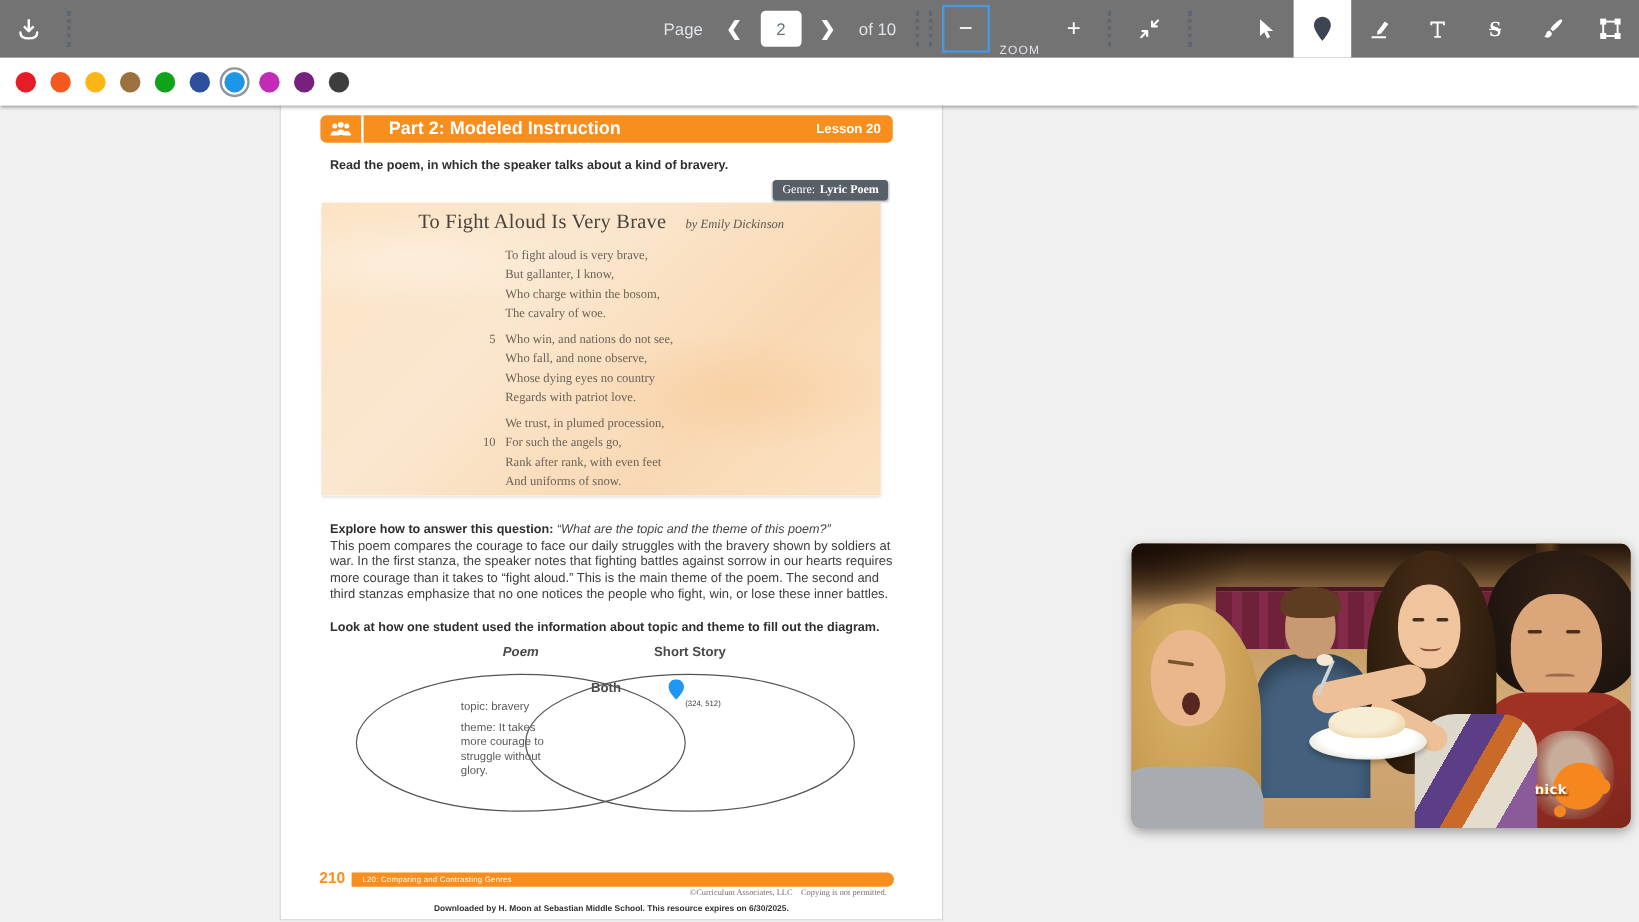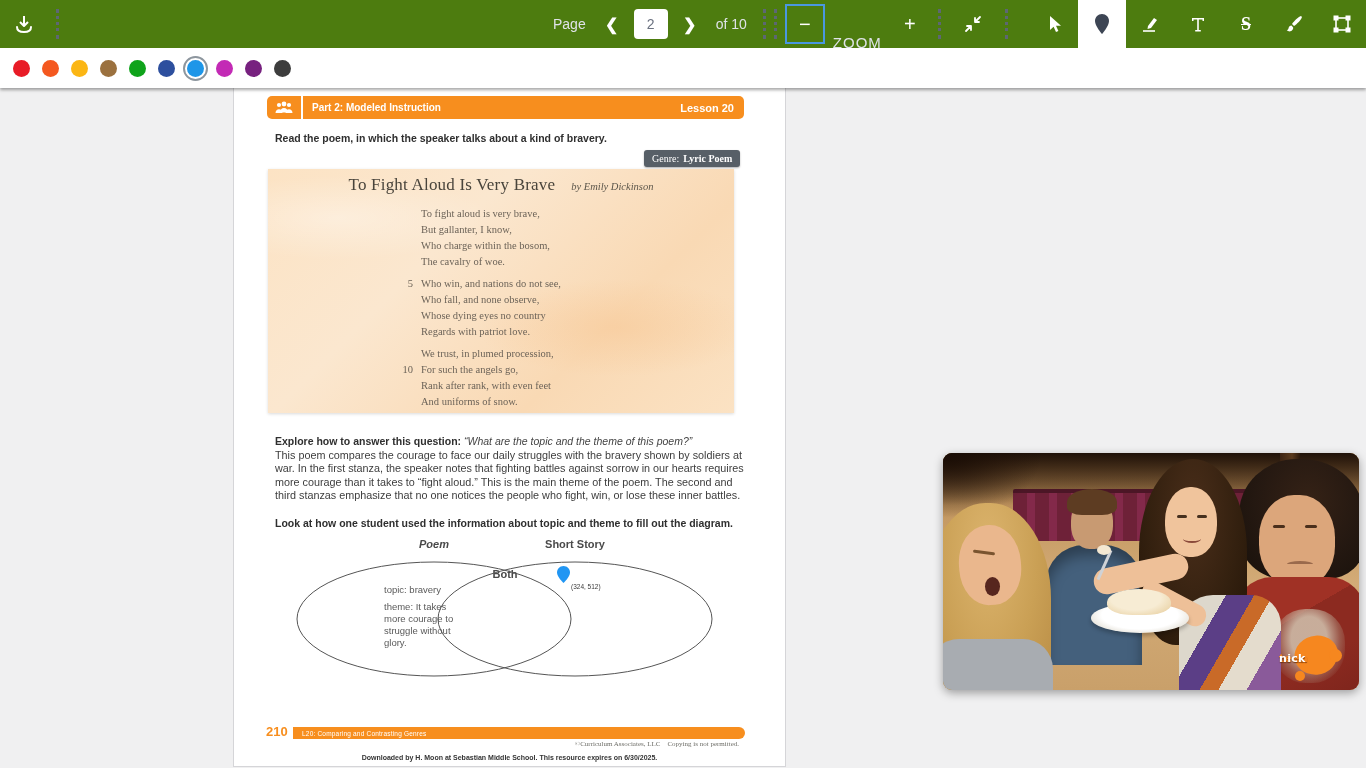--- a/index.html
+++ b/index.html
@@ -1,20 +1,20 @@
 <!DOCTYPE html>
 <html><head>
 <meta charset="utf-8">
 <style>
   * { margin:0; padding:0; box-sizing:border-box; }
   html,body { width:1366px; height:768px; overflow:hidden; font-family:"Liberation Sans",sans-serif; background:#f0f0f1; }
   #stage { position:relative; width:1366px; height:768px; }
 
   
-  .toolbar { position:absolute; left:0; top:0; width:1366px; height:48px; background:#4d7c0f; display:flex; align-items:stretch; color:#e8ebef; z-index:30; }
+  .toolbar { position:absolute; left:0; top:0; width:1366px; height:48px; background:#737373; display:flex; align-items:stretch; color:#e8ebef; z-index:30; }
   .tb-btn { display:flex; align-items:center; justify-content:center; width:48px; height:48px; cursor:pointer; }
   .tb-sep { border-left:3px dotted #5d6774; height:30px; align-self:center; margin:0 8px; }
   .tb-label { display:flex; align-items:center; font-size:14px; color:#dfe3e8; padding:0 8px; }
   .page-input { align-self:center; width:34px; height:30px; background:#fff; border:none; border-radius:4px; color:#6b7280; font-size:14px; text-align:center; margin:0 4px; }
   .chev { font-size:16px; font-weight:bold; color:#fff; }
   .zoom-btn { align-self:center; width:40px; height:40px; display:flex; align-items:center; justify-content:center; font-size:20px; color:#fff; cursor:pointer; }
   .zoom-btn.hl { border:2px solid #4a97e0; }
   .tools { margin-left:auto; display:flex; }
   .tool { width:48px; height:48px; display:flex; align-items:center; justify-content:center; cursor:pointer; }
   .tool.active { background:#fff; }
@@ -24,21 +24,21 @@
   .palette { position:absolute; left:0; top:48px; width:1366px; height:40px; background:#fff; display:flex; align-items:center; padding-left:13px; gap:12px; box-shadow:0 2px 3px rgba(0,0,0,0.35); z-index:20; }
   .dot { width:17px; height:17px; border-radius:50%; cursor:pointer; flex:0 0 auto; }
   .dot.selected { outline:2px solid #8d969e; outline-offset:2px; }
 
   
   .viewport { position:absolute; left:0; top:88px; width:1366px; height:680px; background:#f0f0f1; }
   .page { position:absolute; left:233px; top:0; width:553px; height:679px; background:#fff; border:1px solid #d5d5d8; border-top:none; }
 
   .hdr-bar { position:absolute; left:33px; top:8px; width:477px; height:23px; background:#f78e1e; border-radius:5px; display:flex; align-items:center; color:#fff; }
   .hdr-icon { width:36px; height:23px; display:flex; align-items:center; justify-content:center; border-right:2px solid #fff; }
-  .hdr-title { font-size:10px; font-weight:bold; padding-left:9px; }
+  .hdr-title { font-size:15px; font-weight:bold; padding-left:21px; }
   .hdr-lesson { margin-left:auto; font-size:11px; font-weight:bold; padding-right:10px; }
 
   .instruction { position:absolute; left:41px; top:44px; font-size:10.5px; font-weight:bold; color:#2f2f2f; }
 
   .genre-badge { position:absolute; left:410px; top:62px; height:17px; padding:0 8px; background:#575f67; border-radius:3px; color:#fff; font-family:"Liberation Serif",serif; font-size:10px; display:flex; align-items:center; box-shadow:0 1px 2px rgba(0,0,0,.3); }
   .genre-badge .g-lab { margin-right:4px; }
   .genre-badge .g-val { font-weight:bold; }
 
   .poem-card { position:absolute; left:34px; top:81px; width:466px; height:244px;
     background:
@@ -145,21 +145,21 @@
         <span class="chev">❯</span>
       </div>
     <div class="tb-label">of 10</div>
 
     <div class="tb-sep"></div>
     <div class="tb-sep" style="margin-left:0;"></div>
 
     <div class="zoom-btn hl">
         <span>−</span>
       </div>
-    <div class="tb-label" style="font-size:15px; letter-spacing:1px;margin-top:36px;">ZOOM</div>
+    <div class="tb-label" style="font-size:10px; letter-spacing:1px;margin-top:36px;">ZOOM</div>
     <div class="zoom-btn">
         <span>+</span>
       </div>
 
     <div class="tb-sep"></div>
     <div class="tb-btn">
       <svg width="18" height="18" viewBox="0 0 18 18">
         <path d="M16 2l-5 5M11 3v4h4" stroke="#fff" stroke-width="1.8" fill="none" stroke-linecap="round" stroke-linejoin="round"></path>
         <path d="M2 16l5-5M3 11h4v4" stroke="#fff" stroke-width="1.8" fill="none" stroke-linecap="round" stroke-linejoin="round"></path>
       </svg>

